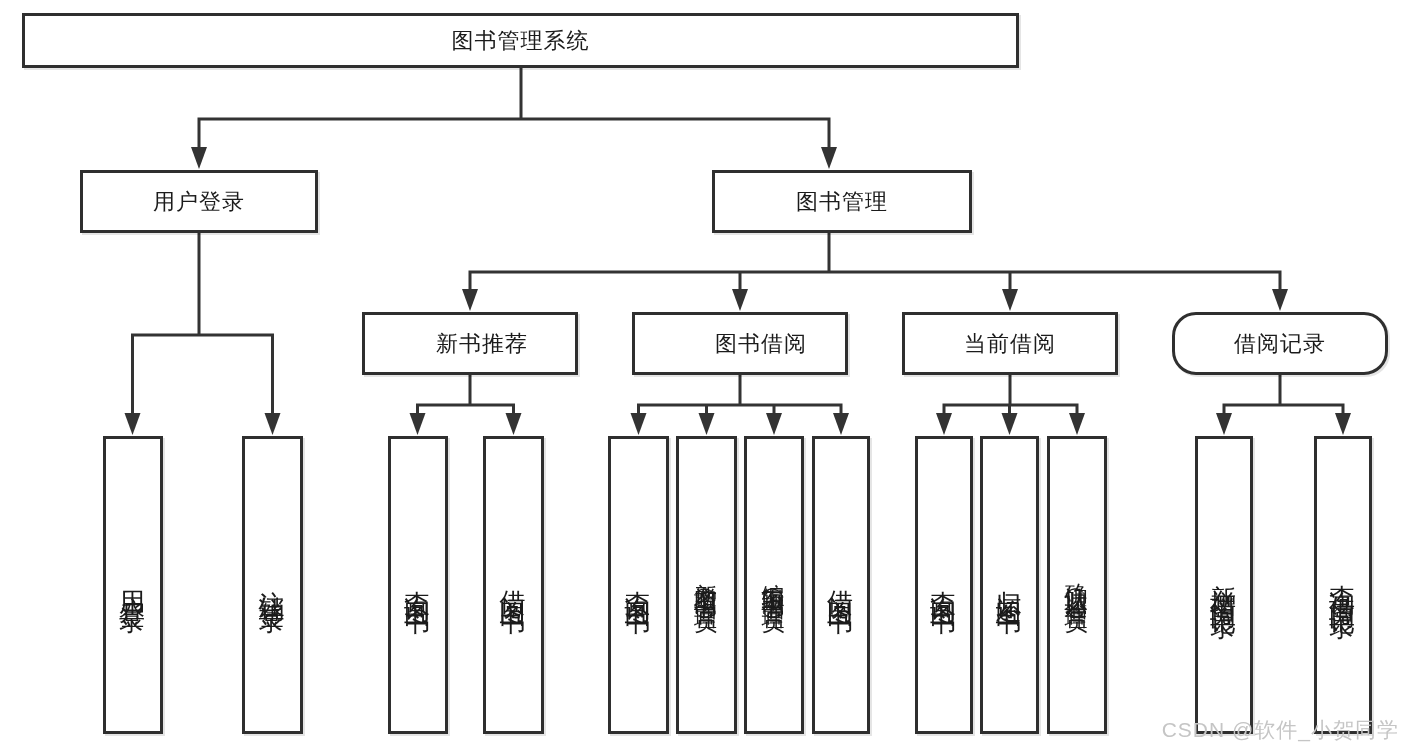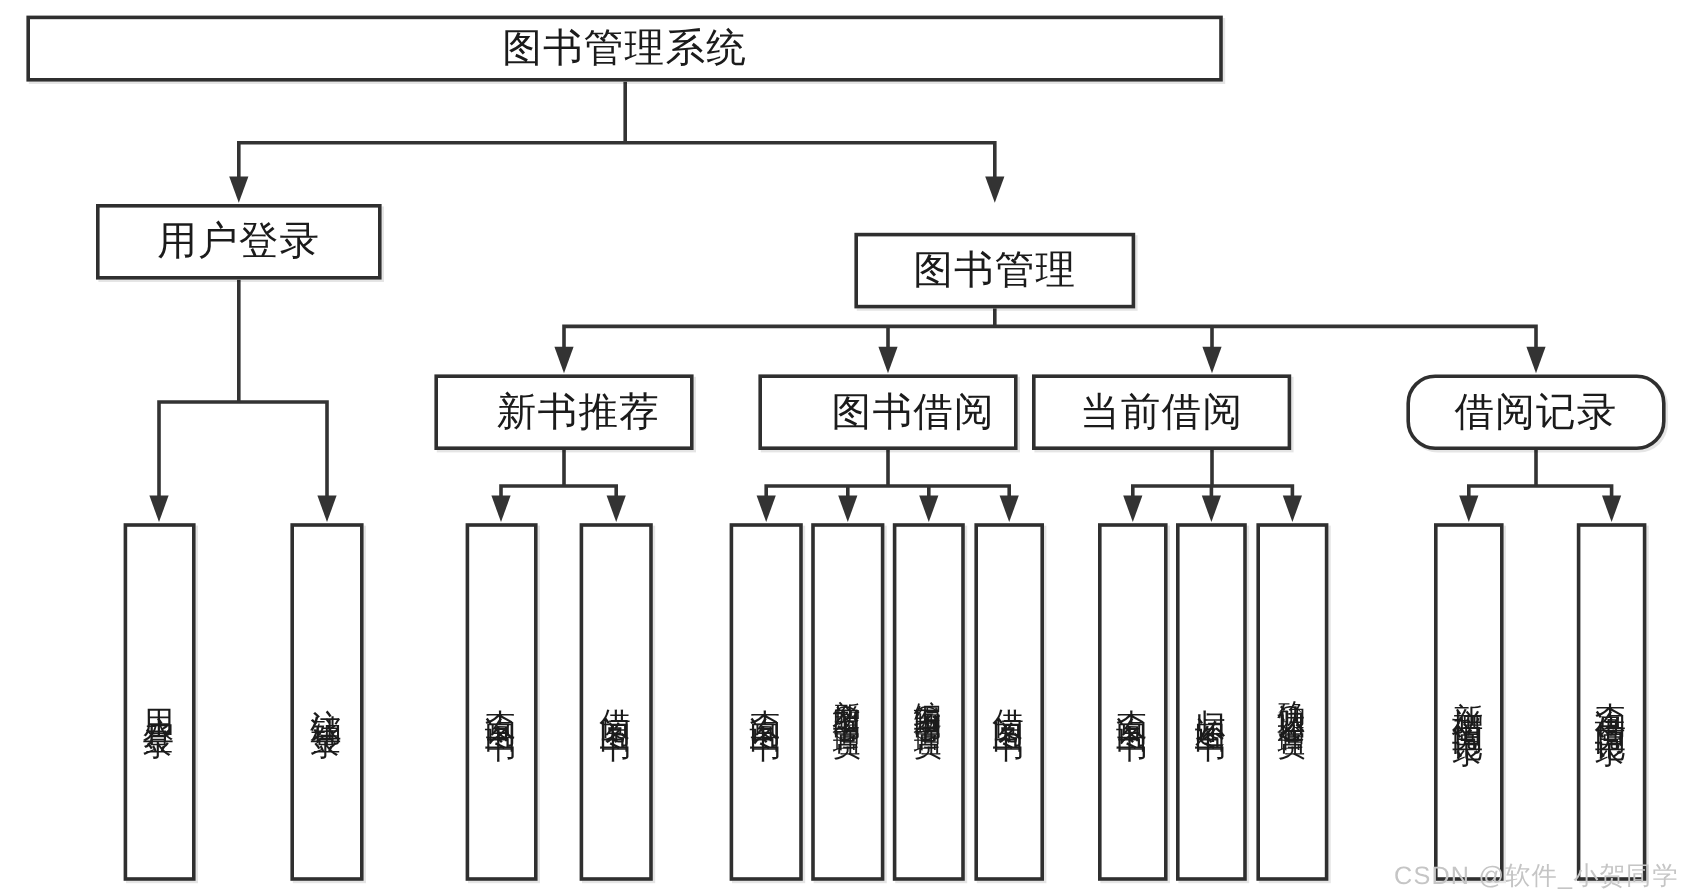--- a/index.html
+++ b/index.html
@@ -23,21 +23,21 @@
     background: #ffffff;
     border: 3px solid #2f2f2f;
     box-shadow: 2px 2px 0 rgba(0,0,0,0.10);
     display: flex;
     align-items: center;
     justify-content: center;
     color: #1b1b1b;
     z-index: 2;
   }
   .hbox {
-    font-size: 33px;
+    font-size: 22px;
     letter-spacing: 1px;
     white-space: nowrap;
   }
   .root  { left: 22px;  top: 13px;  width: 997px; height: 55px; }
   .lvl2  { top: 170px; height: 63px; }
   .lvl3  { top: 312px; height: 63px; }
   .leaf  { top: 436px; height: 298px; }
   .leaf span {
     writing-mode: vertical-rl;
     text-orientation: mixed;
@@ -106,31 +106,31 @@
     </g>
   </svg>
 
   <div class="box hbox root">
     <span>图书管理系统</span>
   </div>
 
   <div class="box hbox lvl2" style="left:80px; width:238px;">
     <span>用户登录</span>
   </div>
-  <div class="box hbox lvl2" style="left:712px; width:234px;margin-top:24px;">
+  <div class="box hbox lvl2" style="left:712px; width:260px;">
     <span>图书管理</span>
   </div>
 
   <div class="box hbox lvl3" style="left:362px; width:216px;padding-left:24px;">
     <span>新书推荐</span>
   </div>
   <div class="box hbox lvl3" style="left:632px; width:216px;padding-left:42px;">
     <span>图书借阅</span>
   </div>
-  <div class="box hbox lvl3" style="left:860px; width:216px;">
+  <div class="box hbox lvl3" style="left:902px; width:216px;">
     <span>当前借阅</span>
   </div>
   <div class="box hbox lvl3" style="left:1172px; width:216px;border-radius:24px;">
     <span>借阅记录</span>
   </div>
 
   <div class="box leaf v4" style="left:103px; width:60px;">
     <span>用户登录</span>
   </div>
   <div class="box leaf v4" style="left:242px; width:61px;">

